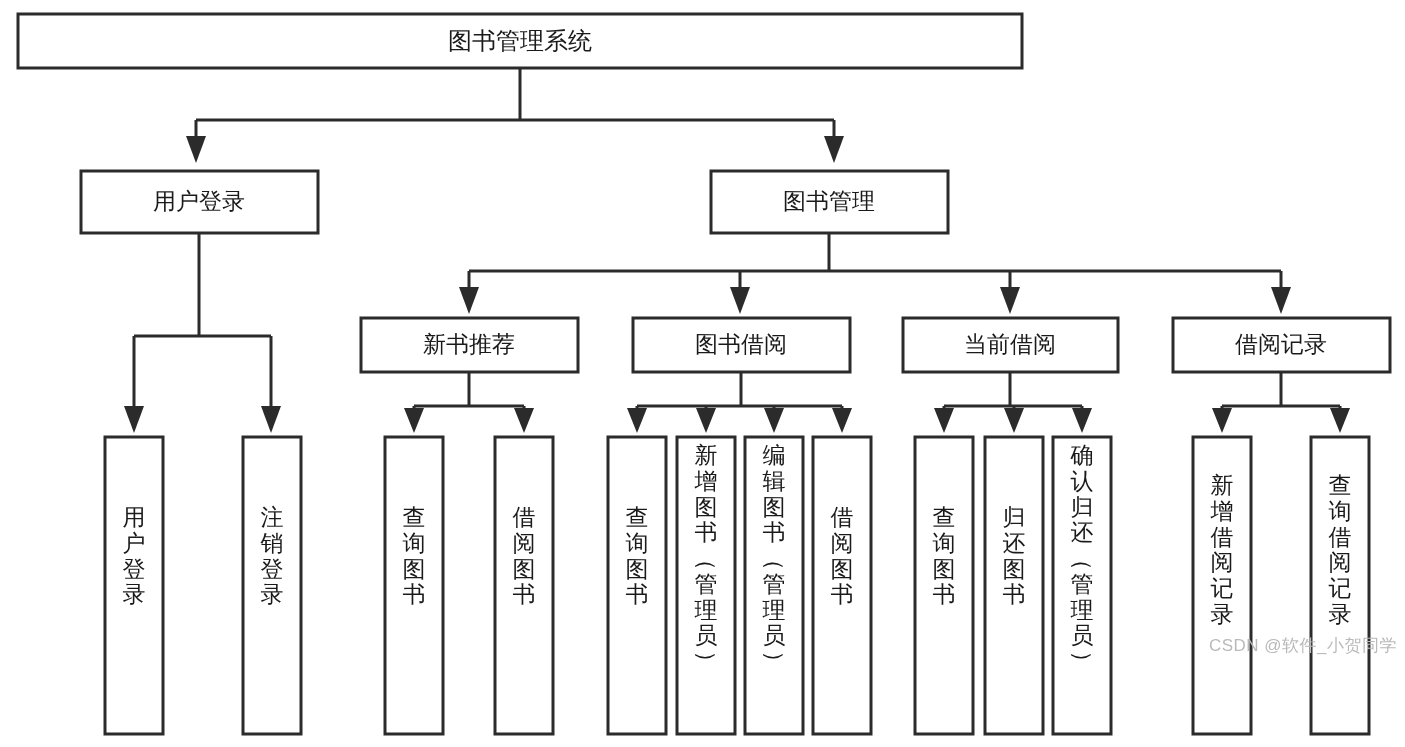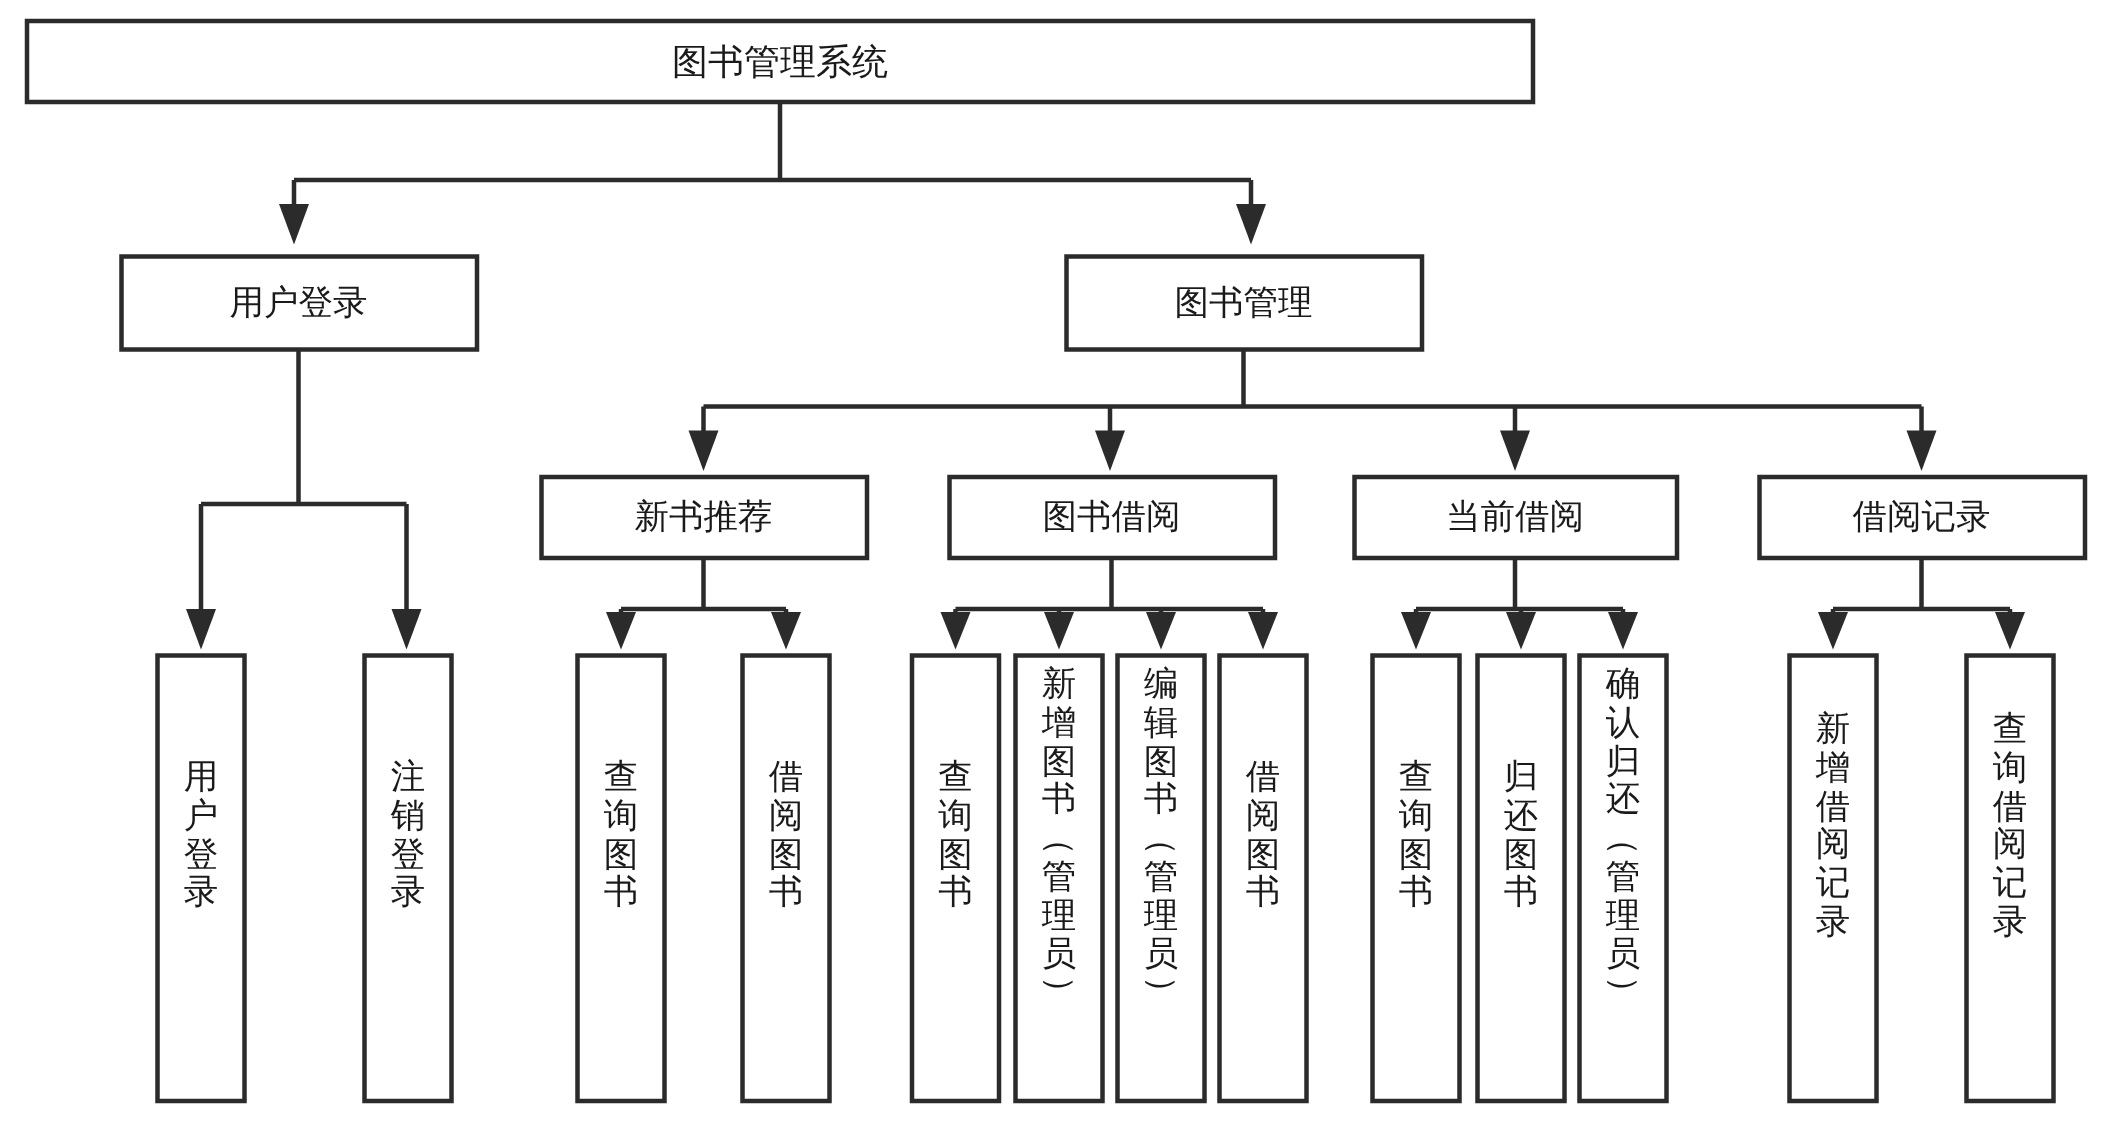--- a/index.html
+++ b/index.html
@@ -300,13 +300,14 @@
     </div>
   <div class="vert-label-wrap" style="left:1311px; top:473px; width:58px;">
       <span>查</span>
       <span>询</span>
       <span>借</span>
       <span>阅</span>
       <span>记</span>
       <span>录</span>
     </div>
 
+  <div class="watermark">CSDN @软件_小贺同学</div>
 </div>
 
 </body></html>

